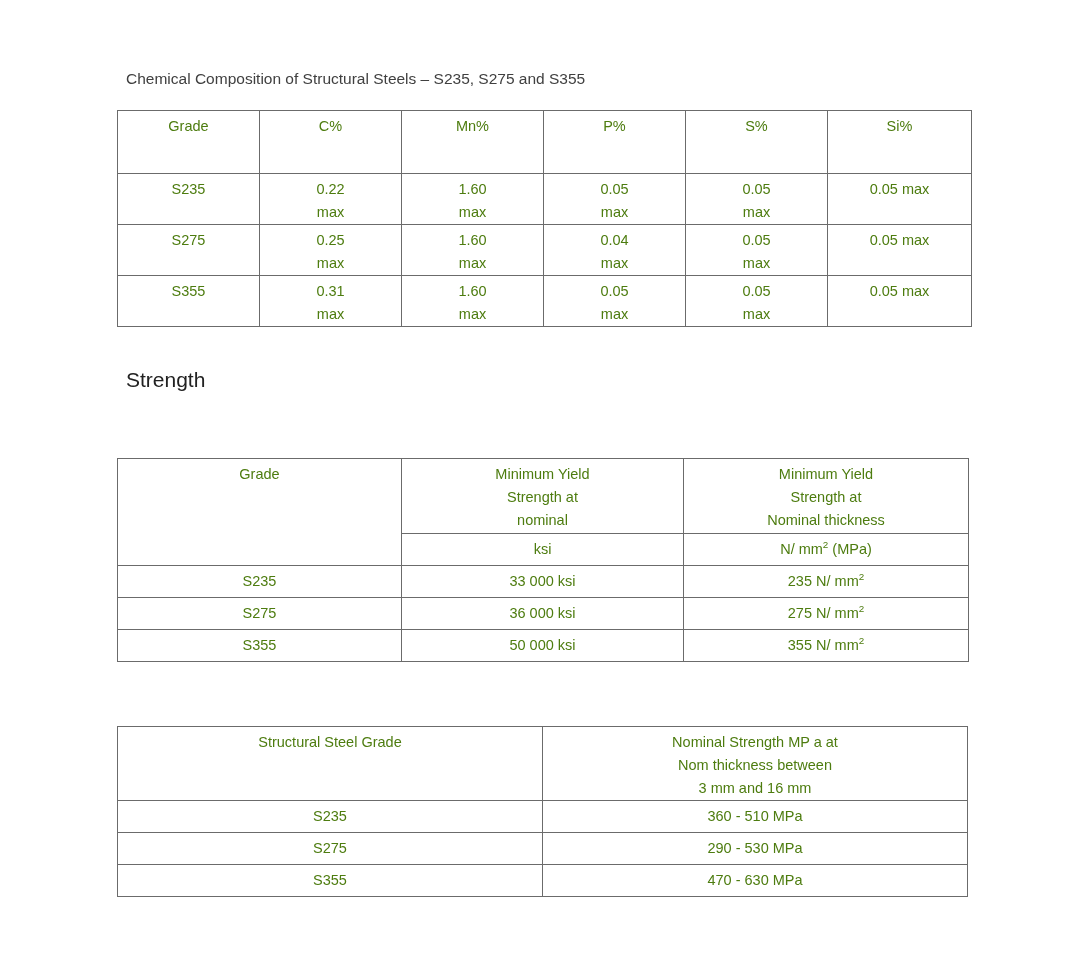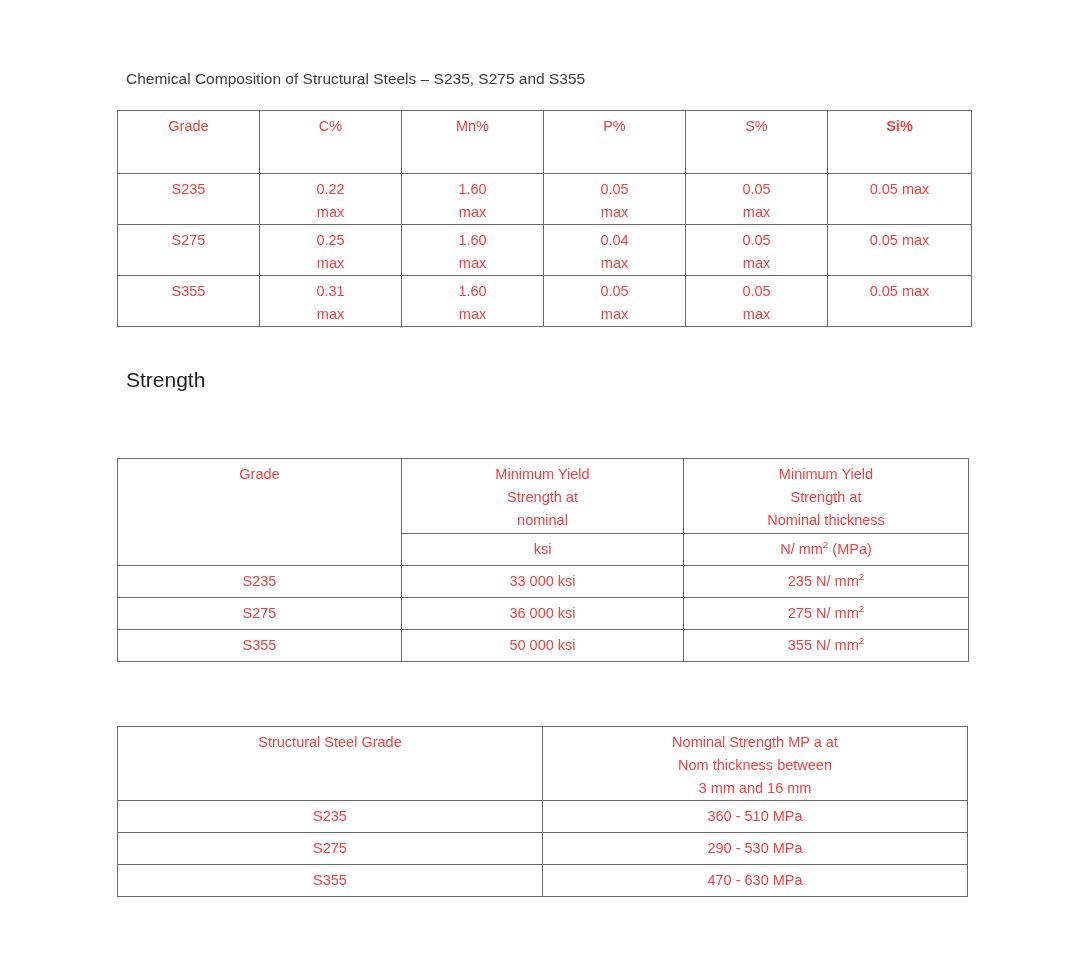--- a/index.html
+++ b/index.html
@@ -42,21 +42,21 @@
     color: #222222;
     white-space: nowrap;
   }
 
   
   table.doc-table {
     position: absolute;
     border-collapse: collapse;
     table-layout: fixed;
     font-size: 14.5px;
-    color: #ef4444;
+    color: #4d7c0f;
     background: #ffffff;
   }
   table.doc-table td,
   table.doc-table th {
     border: 1.2px solid #6b6b6b;
     text-align: center;
     font-weight: normal;
     padding: 0;
     vertical-align: top;
     line-height: 23px;
@@ -82,21 +82,21 @@
   #table-composition {
     left: 117px;
     top: 110px;
     width: 848px;
   }
   #table-composition .c-grade { width: 141px; }
   #table-composition .c-c     { width: 141px; }
   #table-composition .c-mn    { width: 141px; }
   #table-composition .c-p     { width: 141px; }
   #table-composition .c-s     { width: 141px; }
-  #table-composition .c-si    { width: 143px; font-weight: bold; }
+  #table-composition .c-si    { width: 143px; }
   #table-composition thead td { height: 62px; }
   #table-composition tbody td { height: 47px; }
 
   
   #table-yield {
     left: 117px;
     top: 458px;
     width: 848px;
   }
   #table-yield .y-grade { width: 283px; }

